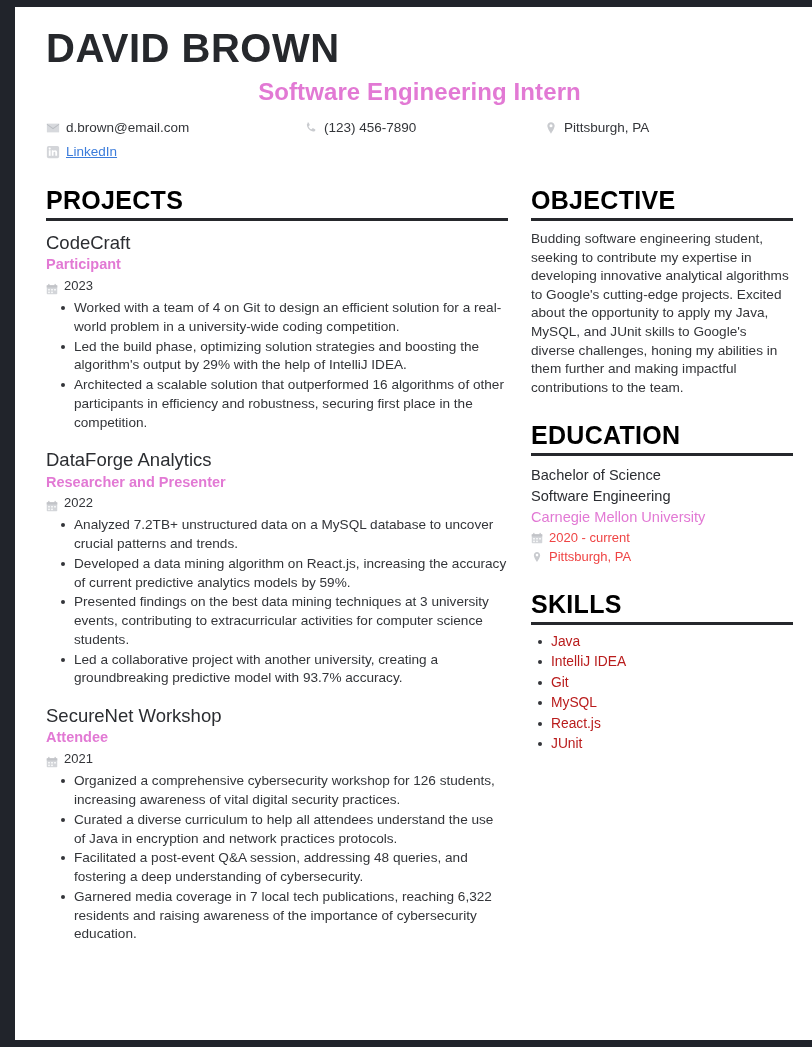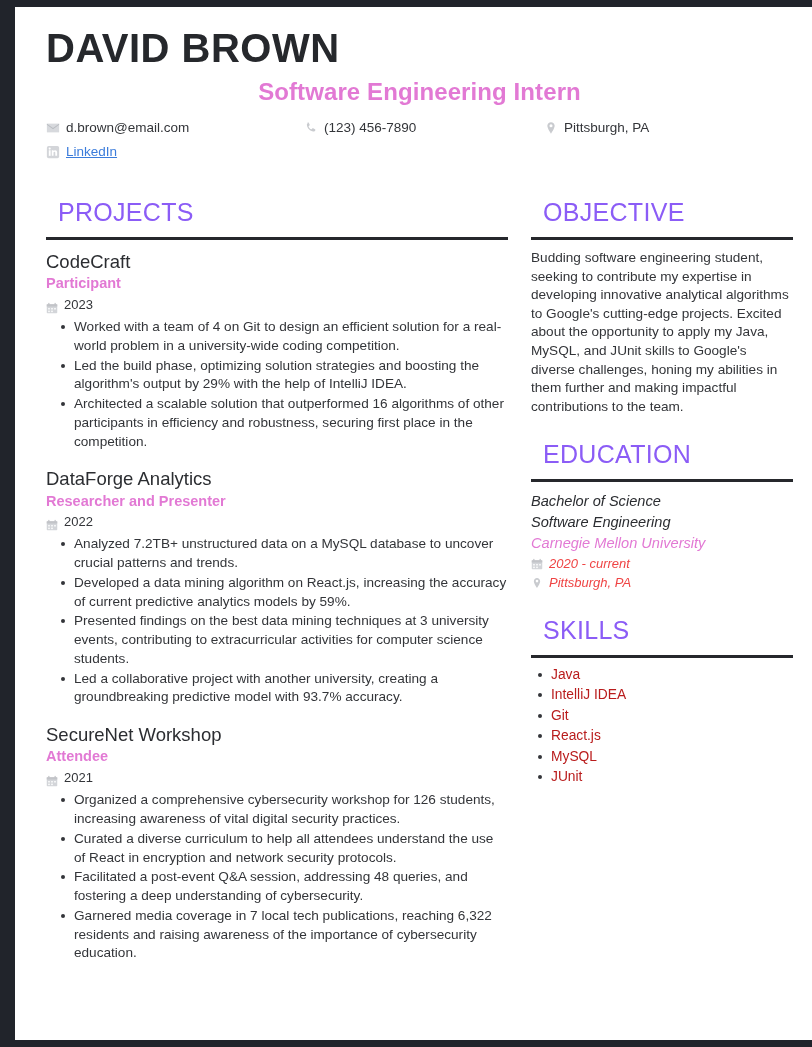--- a/index.html
+++ b/index.html
@@ -105,25 +105,25 @@
     display: flex;
     margin-top: 22px;
     padding-left: 5px;
   }
   .col-left  { width: 462px; flex: 0 0 462px; }
   .col-gap   { width: 23px; flex: 0 0 23px; }
   .col-right { width: 262px; flex: 0 0 262px; }
 
   .sec-head {
     font-size: 25px;
-    font-weight: 400;
+    font-weight: 700;
     letter-spacing: 0.3px;
-    color: #8b5cf6;
+    color: #000000;
     line-height: 1.0;
-    margin: 12px;
+    margin: 0;
   }
   .sec-rule {
     height: 3px;
     background: #26282c;
     margin-top: 5px;
   }
   .col-right .sec-head { font-size: 25px; }
 
   
   .entry { margin-top: 11px; }
@@ -197,21 +197,21 @@
     line-height: 1.45;
   }
   .edu-meta {
     display: flex;
     align-items: center;
     gap: 6px;
     font-size: 13px;
     color: #ef4444;
     line-height: 19px;
   }
-  .edu-block { margin-top: 9px; font-style: italic; }
+  .edu-block { margin-top: 9px; }
 
   ul.skills {
     margin: 7px 0 0 0;
     padding-left: 20px;
     list-style: none;
   }
   ul.skills li {
     position: relative;
     font-size: 13.8px;
     color: #b91c1c;
@@ -358,21 +358,21 @@
                       <rect x="7" y="8" width="2" height="2" fill="#ffffff"></rect>
                       <rect x="11" y="8" width="2" height="2" fill="#ffffff"></rect>
                       <rect x="3" y="11.5" width="2" height="2" fill="#ffffff"></rect>
                       <rect x="7" y="11.5" width="2" height="2" fill="#ffffff"></rect>
                     </svg>
                 </span>
                 <span>2021</span>
               </div>
               <ul class="bullets">
                 <li>Organized a comprehensive cybersecurity workshop for 126 students, increasing awareness of vital digital security practices.</li>
-                <li>Curated a diverse curriculum to help all attendees understand the use of React in encryption and network security protocols.</li>
+                <li>Curated a diverse curriculum to help all attendees understand the use of Java in encryption and network practices protocols.</li>
                 <li>Facilitated a post-event Q&amp;A session, addressing 48 queries, and fostering a deep understanding of cybersecurity.</li>
                 <li>Garnered media coverage in 7 local tech publications, reaching 6,322 residents and raising awareness of the importance of cybersecurity education.</li>
               </ul>
             </div>
           </div>
         </div>
 
         <div class="col-gap"></div>
 
         <div class="col-right">
@@ -417,22 +417,22 @@
             </div>
           </div>
 
           <div class="rsec">
             <div class="sec-head">SKILLS</div>
             <div class="sec-rule"></div>
             <ul class="skills">
               <li>Java</li>
               <li>IntelliJ IDEA</li>
               <li>Git</li>
+              <li>MySQL</li>
               <li>React.js</li>
-              <li>MySQL</li>
               <li>JUnit</li>
             </ul>
           </div>
 
         </div>
       </div>
 
     </div>
   </div>
 </div>

